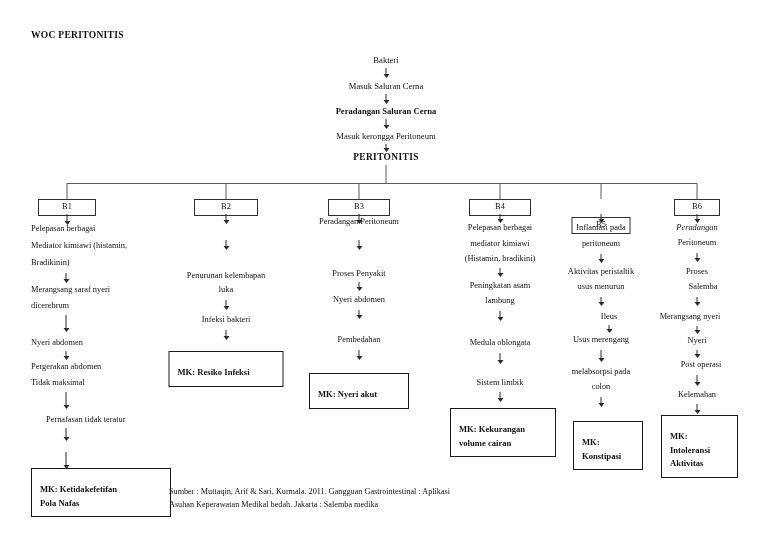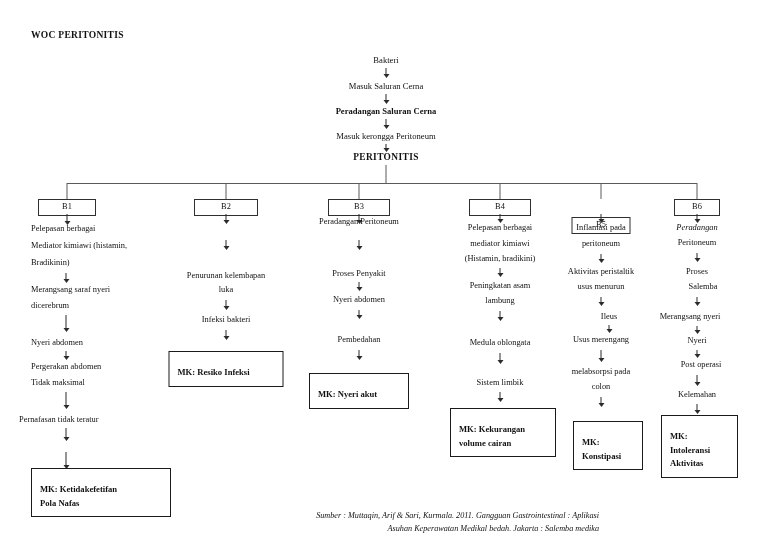--- a/index.html
+++ b/index.html
@@ -103,25 +103,23 @@
     box-sizing: border-box;
   }
   .mkbox.c { transform: translateX(-50%); }
 
   
   #source {
     left: 50%;
     transform: translateX(-50%);
     top: 486px;
     width: 430px;
-    text-align: right;
-    font-style: italic;
+    text-align: left;
     font-size: 8.2px;
     line-height: 12.5px;
-    margin-top: 24px;
   }
 </style>
 </head>
 <body>
 
 <div id="page">
 
   <div class="abs" id="doc-title">WOC PERITONITIS</div>
 
   <div class="abs trunk-node" style="left:386px; top:55px;">Bakteri</div>
@@ -193,21 +191,21 @@
     <div class="stem" style="height:5px;"></div>
       <div class="head"></div>
   </div>
   <div class="abs step left" style="left:31px; top:361px; width:165px;">Pergerakan abdomen</div>
   <div class="abs step left" style="left:31px; top:377px; width:160px;">Tidak maksimal</div>
 
   <div class="abs arrow" style="left:66px; top:392px;">
     <div class="stem" style="height:13px;"></div>
       <div class="head"></div>
   </div>
-  <div class="abs step left" style="left:19px; top:414px; width:175px;">Pernafasan tidak teratur</div>
+  <div class="abs step left" style="left:46px; top:414px; width:175px;">Pernafasan tidak teratur</div>
 
   <div class="abs arrow" style="left:66px; top:428px;">
     <div class="stem" style="height:9px;"></div>
       <div class="head"></div>
   </div>
 
   <div class="abs arrow" style="left:66px; top:452px;">
     <div class="stem" style="height:13px;"></div>
       <div class="head"></div>
   </div>

